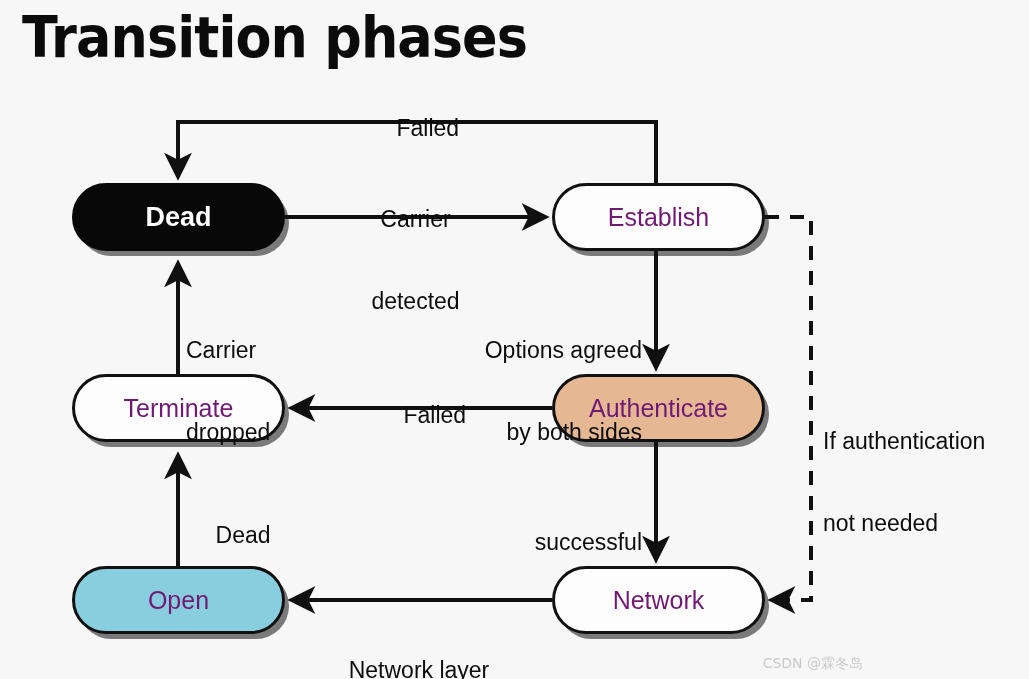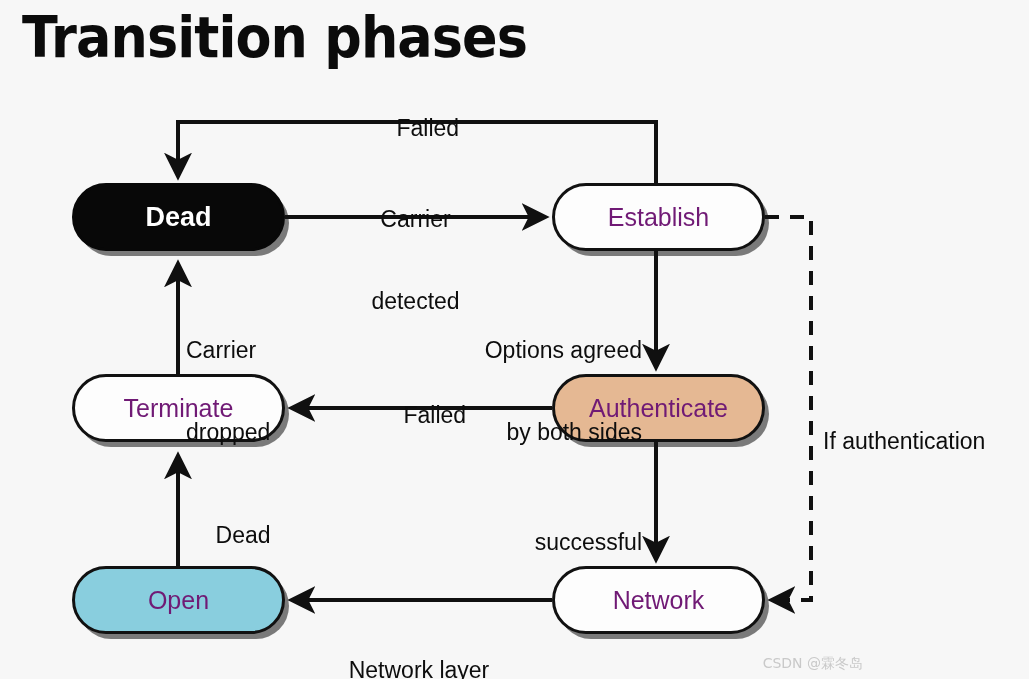--- a/index.html
+++ b/index.html
@@ -153,16 +153,17 @@
     <span>Dead</span>
   </div>
 
   <div class="elabel center" style="left:311px;top:603px;width:216px;">
     <div>Network layer</div>
     
   </div>
 
   <div class="elabel left" style="left:823px;top:374px;width:206px;">
     <div>If authentication</div>
+    <div>not needed</div>
   </div>
 
   <div class="watermark">CSDN @霖冬岛</div>
 </div>
 
 </body></html>

